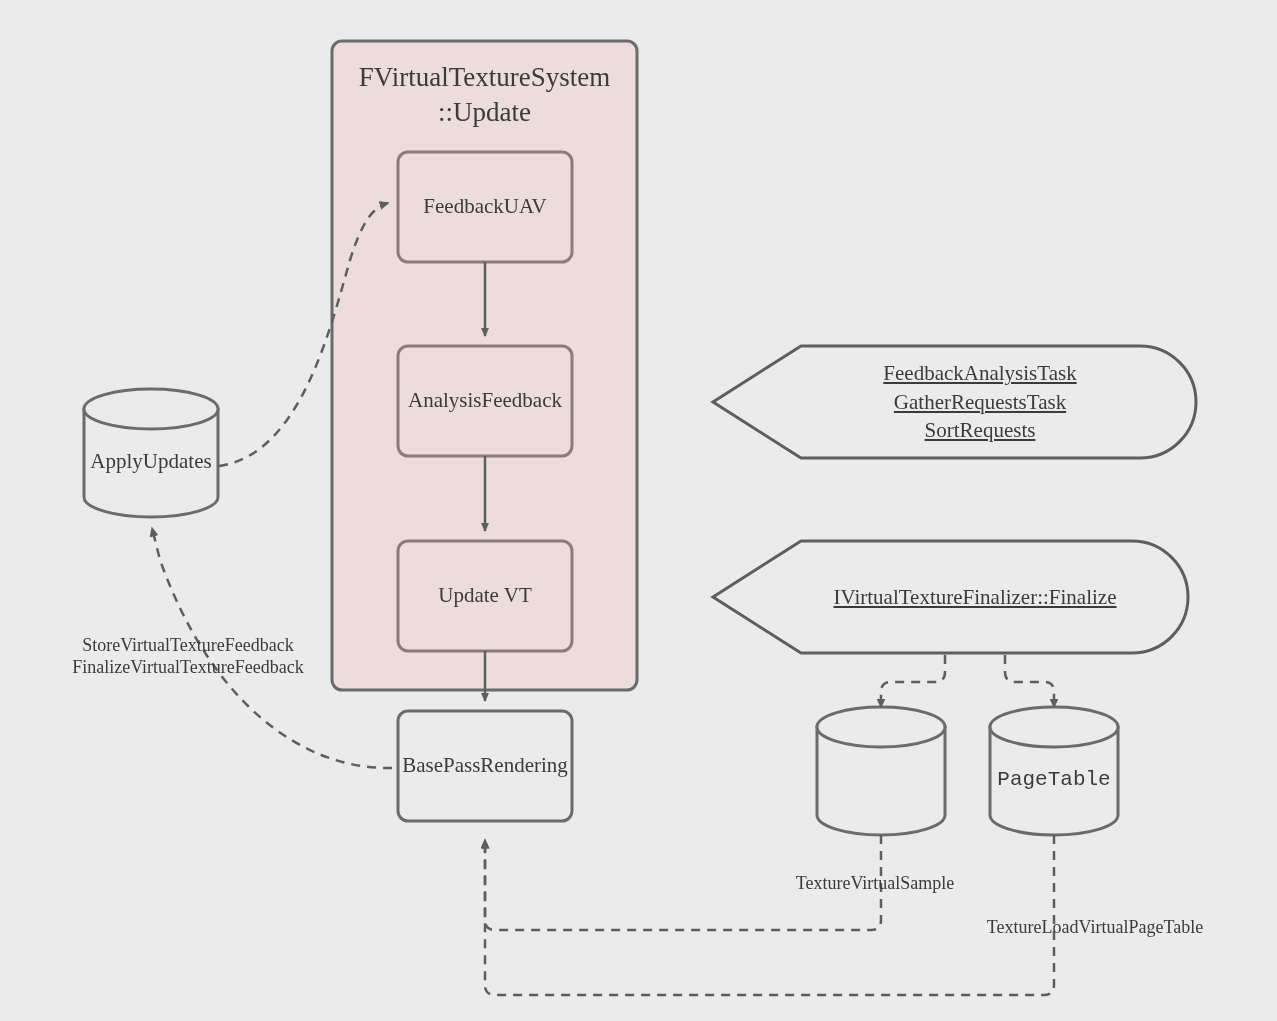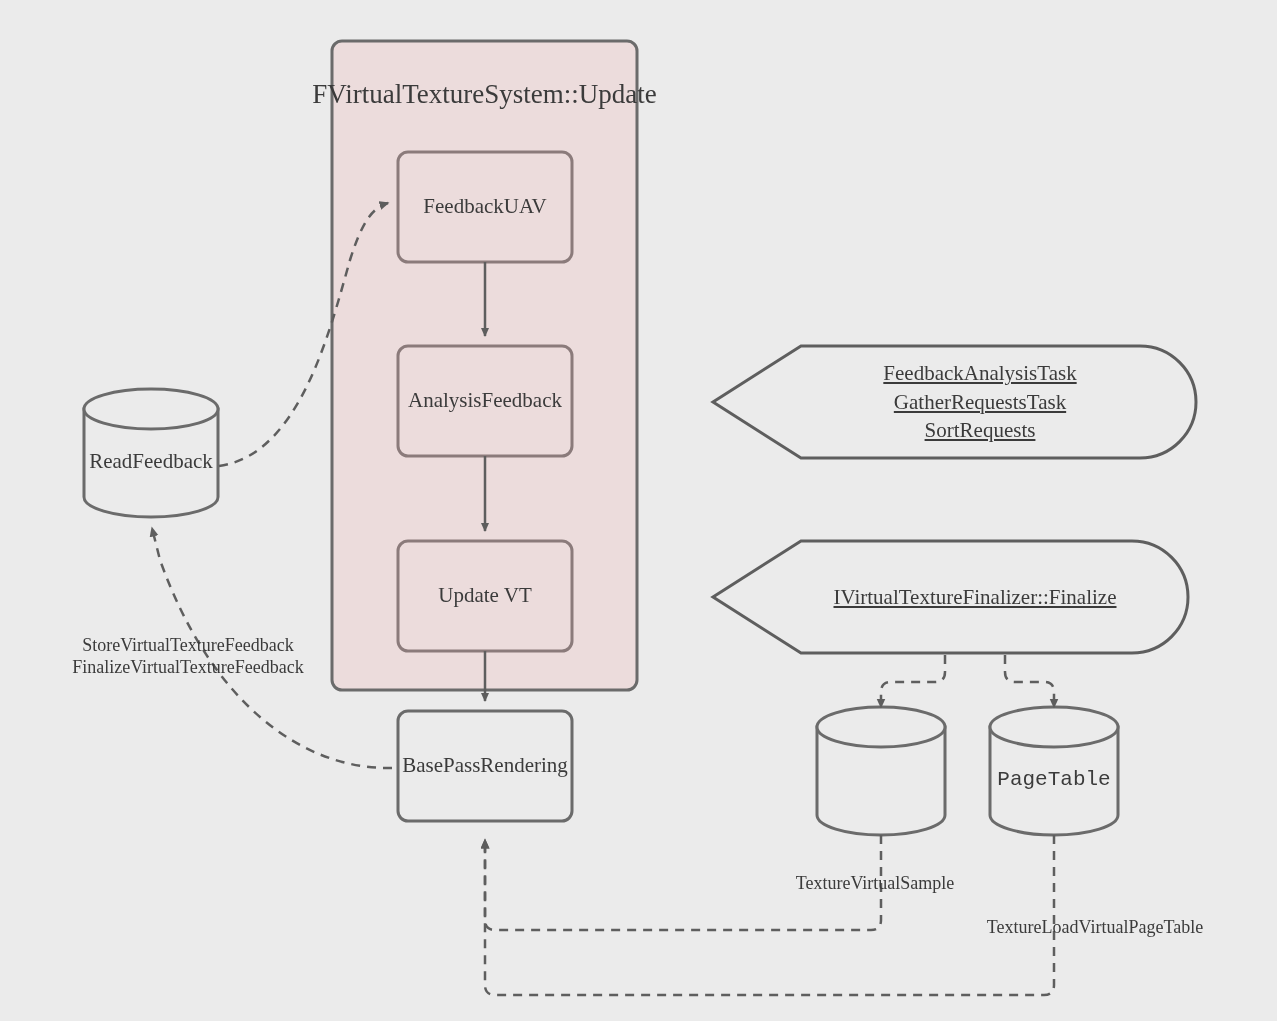--- a/index.html
+++ b/index.html
@@ -78,34 +78,34 @@
 
     <path d="M945,655 L945,672 Q945,682 935,682 L891,682 Q881,682 881,692 L881,707" fill="none" stroke="#5e5e5e" stroke-width="2.5" stroke-dasharray="9,7" marker-end="url(#arrowd)"></path>
 
     <path d="M1005,655 L1005,672 Q1005,682 1015,682 L1044,682 Q1054,682 1054,692 L1054,707" fill="none" stroke="#5e5e5e" stroke-width="2.5" stroke-dasharray="9,7" marker-end="url(#arrowd)"></path>
 
     <path d="M881,835 L881,920 Q881,930 871,930 L495,930 Q485,930 485,920 L485,840" fill="none" stroke="#5e5e5e" stroke-width="2.5" stroke-dasharray="9,7" marker-end="url(#arrowd)"></path>
 
     <path d="M1054,835 L1054,985 Q1054,995 1044,995 L495,995 Q485,995 485,985 L485,840" fill="none" stroke="#5e5e5e" stroke-width="2.5" stroke-dasharray="9,7" marker-end="url(#arrowd)"></path>
   </svg>
 
-  <div class="lbl titletext" style="left:332px;top:55px;width:305px;height:80px;flex-direction:row;">
+  <div class="lbl titletext" style="left:332px;top:55px;width:305px;height:80px;flex-direction:column;">
     <span>FVirtualTextureSystem</span>
     <span>::Update</span>
   </div>
 
   <div class="lbl nodetext" style="left:398px;top:152px;width:174px;height:110px;">FeedbackUAV</div>
 
   <div class="lbl nodetext" style="left:398px;top:346px;width:174px;height:110px;">AnalysisFeedback</div>
 
   <div class="lbl nodetext" style="left:398px;top:541px;width:174px;height:110px;">Update VT</div>
 
   <div class="lbl nodetext" style="left:398px;top:711px;width:174px;height:110px;">BasePassRendering</div>
 
-  <div class="lbl nodetext" style="left:84px;top:418px;width:134px;height:88px;">ReadFeedback</div>
+  <div class="lbl nodetext" style="left:84px;top:418px;width:134px;height:88px;">ApplyUpdates</div>
 
 
   <div class="lbl nodetext" style="left:990px;top:736px;width:128px;height:88px;font-family:Liberation Mono, monospace;">PageTable</div>
 
   <div class="lbl hextext" style="left:760px;top:346px;width:440px;height:112px;flex-direction:column;">
     <span>FeedbackAnalysisTask</span>
     <span>GatherRequestsTask</span>
     <span>SortRequests</span>
   </div>
 

